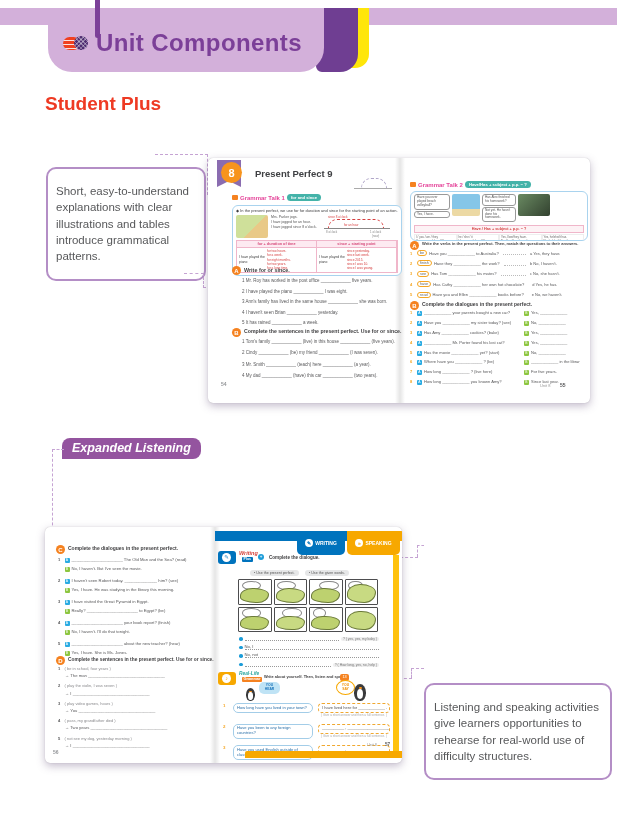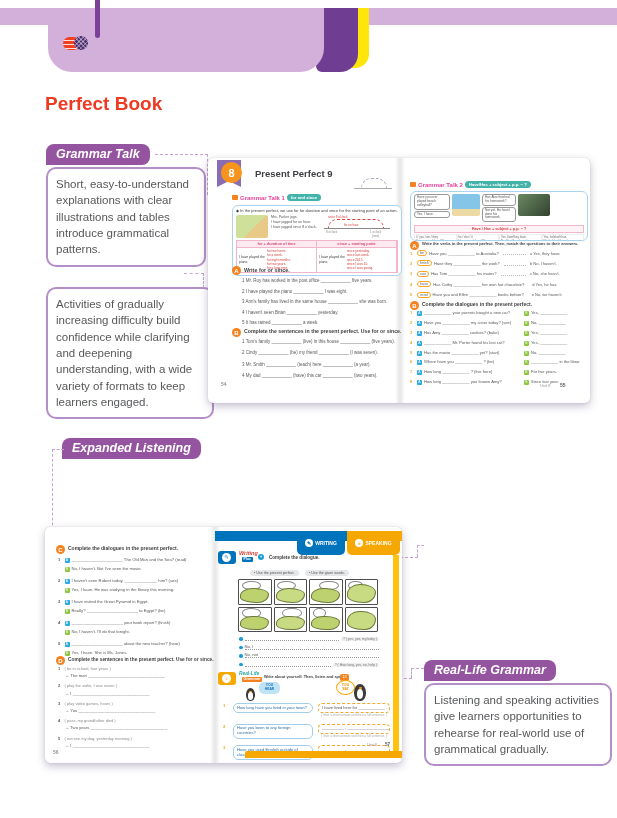--- a/index.html
+++ b/index.html
@@ -20,21 +20,21 @@
   .logo-p{position:absolute;border-radius:50%;background:#4f2d72;
     background-image:repeating-linear-gradient(45deg,rgba(255,255,255,.35) 0 1px,transparent 1px 3px),
                      repeating-linear-gradient(-45deg,rgba(255,255,255,.35) 0 1px,transparent 1px 3px);}
   .main-title{position:absolute;font-size:24px;font-weight:bold;color:#7b3f98;letter-spacing:.4px;white-space:nowrap;}
   .sub-title{position:absolute;font-size:19px;font-weight:bold;color:#ee3a23;white-space:nowrap;}
 
   
   .co-tab{position:absolute;background:#94549f;color:#fff;border-radius:8px 8px 8px 0;
     font-weight:bold;font-style:italic;font-size:12.5px;padding:3px 10px 4px;white-space:nowrap;}
   .co-box{position:absolute;background:#fff;border:2px solid #b48ec6;border-radius:10px;
-    padding:7px 8px;font-size:11.5px;line-height:1.42;color:#57585a;}
+    padding:14px 8px;font-size:11.5px;line-height:1.42;color:#57585a;}
 
   
   .ch{position:absolute;border-top:1.5px dashed #c5a3d3;}
   .cv{position:absolute;border-left:1.5px dashed #c5a3d3;}
   .dot{position:absolute;width:6px;height:6px;border-radius:50%;background:#7d3f98;}
 
   
   .spread{position:absolute;background:#fff;border-radius:5px;overflow:hidden;
     box-shadow:0 3px 8px rgba(100,80,120,.38),0 0 1px rgba(0,0,0,.25);}
   .seam{position:absolute;top:0;bottom:0;width:10px;
@@ -115,32 +115,30 @@
 
 <div class="page">
 
   <div class="band" style="left:0;top:8px;width:617px;height:17px"></div>
   <div class="tab-yel" style="left:342px;top:8px;width:27px;height:60px"></div>
   <div class="tab-pur" style="left:316px;top:8px;width:42px;height:64px"></div>
   <div class="tab-lav" style="left:48px;top:8px;width:276px;height:64px"></div>
   <div class="stem" style="left:95px;top:0;width:5px;height:38px"></div>
   <div class="logo-o" style="left:63px;top:37px;width:17px;height:13px"></div>
   <div class="logo-p" style="left:74px;top:36px;width:14px;height:14px"></div>
-  <div class="sub-title" style="left:45px;top:93px">Perfect Book</div>
-
-  <div class="co-tab" style="left:46px;top:144px">Grammar Talk</div>
+  <div class="main-title" style="left:96px;top:29px">Unit Components</div>
+  <div class="sub-title" style="left:45px;top:93px">Student Plus</div>
+
   <div class="co-box" style="left:46px;top:167px;width:140px">Short, easy-to-understand explanations with clear illustrations and tables introduce grammatical patterns.</div>
 
-  <div class="co-box" style="left:46px;top:287px;width:148px">Activities of gradually increasing difficulty build confidence while clarifying and deepening understanding, with a wide variety of formats to keep learners engaged.</div>
 
   <div class="co-tab" style="left:62px;top:438px">Expanded Listening</div>
 
 
-  <div class="co-tab" style="left:424px;top:660px">Real-Life Grammar</div>
-  <div class="co-box" style="left:424px;top:683px;width:168px">Listening and speaking activities give learners opportunities to rehearse for real-world use of grammatical gradually.</div>
+  <div class="co-box" style="left:424px;top:683px;width:168px">Listening and speaking activities give learners opportunities to rehearse for real-world use of difficulty structures.</div>
 
   <div class="ch" style="left:155px;top:154px;width:53px"></div>
   <div class="cv" style="left:207px;top:154px;height:41px"></div>
   <div class="dot" style="left:209px;top:192px"></div>
 
   <div class="ch" style="left:184px;top:273px;width:20px"></div>
   <div class="cv" style="left:203px;top:273px;height:15px"></div>
   <div class="ch" style="left:203px;top:287px;width:9px"></div>
   <div class="dot" style="left:210px;top:284px"></div>
 

